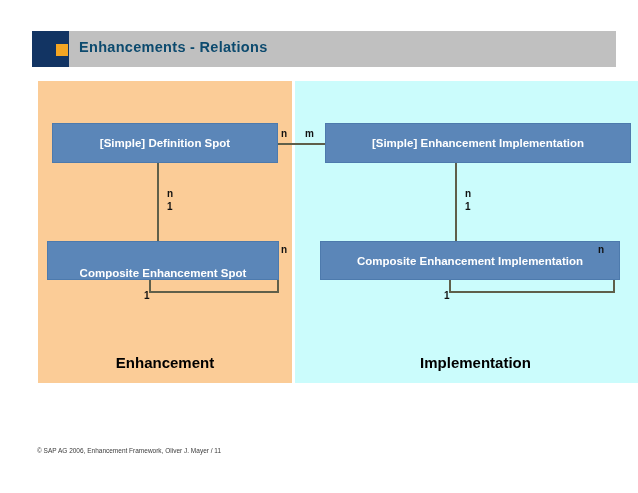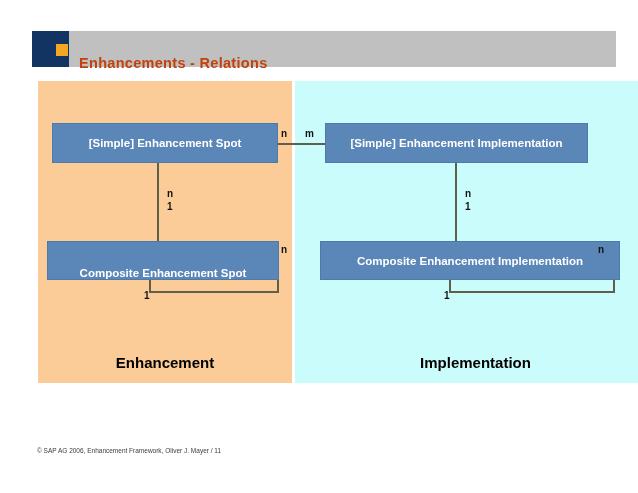--- a/index.html
+++ b/index.html
@@ -48,24 +48,23 @@
     left: 24px; top: 13px;
     width: 12px; height: 12px;
     background: #f5a623;
   }
   #title-text {
     position: absolute;
     left: 47px;
     top: 8px;
     font-size: 14.5px;
     font-weight: bold;
-    color: #c2410c;
+    color: #0c4a6e;
     letter-spacing: 0.3px;
     white-space: nowrap;
-    margin-top: 16px;
   }
 
   
   .panel {
     position: absolute;
     top: 81px;
     height: 302px;
   }
   #panel-definition {
     left: 38px;
@@ -161,28 +160,28 @@
   <div class="conn conn-h" style="left:149px; top:291px; width:130px;"></div>
   <div class="conn conn-v" style="left:149px; top:272px; height:21px;"></div>
   <div class="conn conn-h" style="left:264px; top:260px; width:15px;"></div>
 
   <div class="conn conn-v" style="left:613px; top:260px; height:33px;"></div>
   <div class="conn conn-h" style="left:449px; top:291px; width:166px;"></div>
   <div class="conn conn-v" style="left:449px; top:272px; height:21px;"></div>
   <div class="conn conn-h" style="left:598px; top:260px; width:17px;"></div>
 
   <div class="entity" style="left:52px; top:123px; width:226px; height:40px;">
-    <span>[Simple] Enhancement Spot</span>
+    <span>[Simple] Definition Spot</span>
   </div>
 
   <div class="entity" style="left:47px; top:241px; width:232px; height:39px;align-items:flex-end;">
     <span>Composite Enhancement Spot</span>
   </div>
 
-  <div class="entity" style="left:325px; top:123px; width:263px; height:40px;">
+  <div class="entity" style="left:325px; top:123px; width:306px; height:40px;">
     <span>[Simple] Enhancement Implementation</span>
   </div>
 
   <div class="entity" style="left:320px; top:241px; width:300px; height:39px;">
     <span>Composite Enhancement Implementation</span>
   </div>
 
   <div class="card" style="left:281px; top:128px;">n</div>
   <div class="card" style="left:305px; top:128px;">m</div>
 

